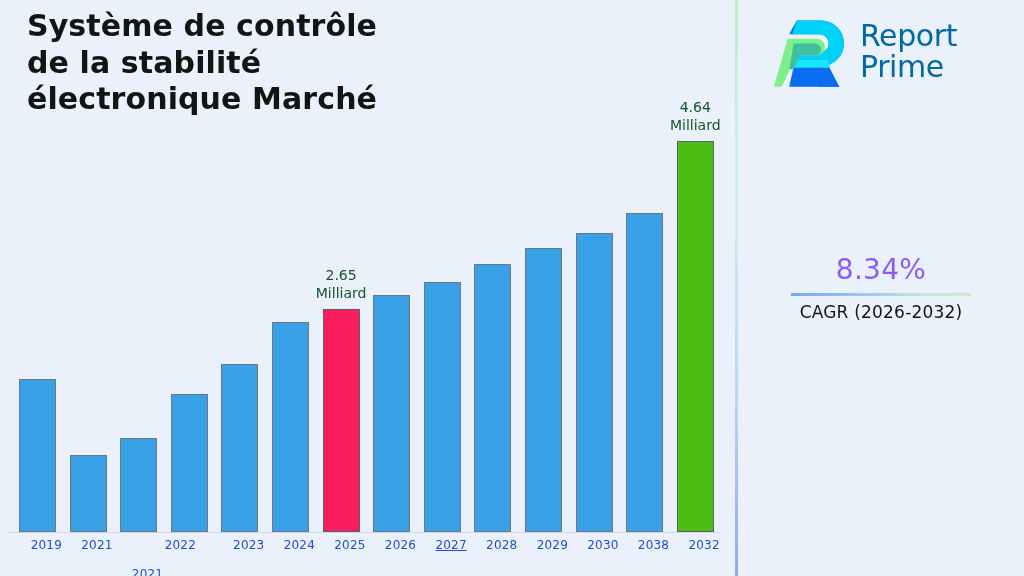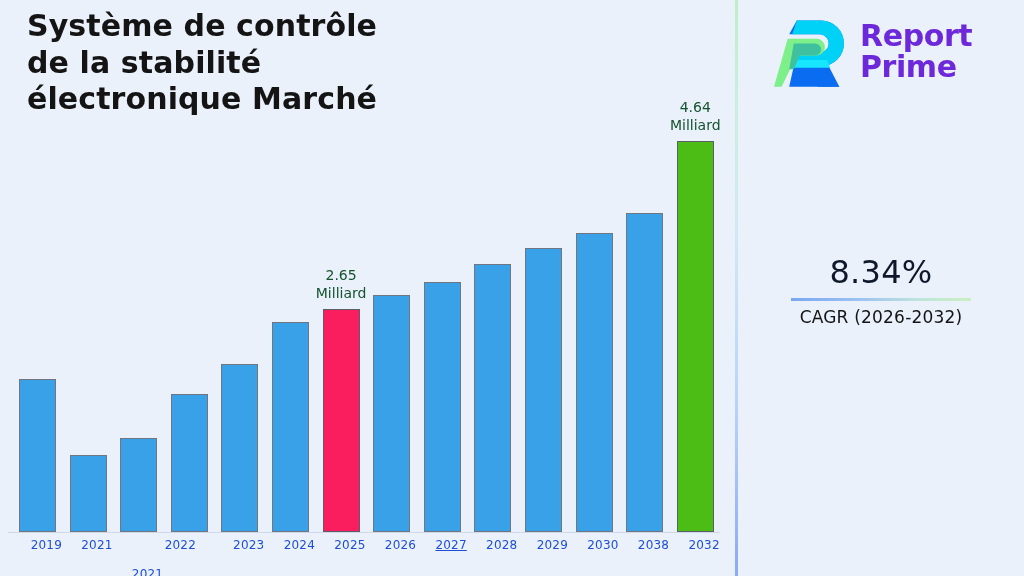--- a/index.html
+++ b/index.html
@@ -70,33 +70,33 @@
   
   .right-panel { position:absolute; left:738px; top:0; width:286px; height:576px; }
 
   .logo-wrap {
     position:absolute; left:36px; top:12px;
     display:flex; align-items:center; gap:10px;
   }
   .logo-mark { width:76px; height:78px; flex:none; }
   .logo-text {
     font-family:"DejaVu Sans", sans-serif;
-    font-weight:bold;
+    font-weight:normal;
     font-size:30px;
     line-height:1.04;
-    color:#6d28d9;
+    color:#0369a1;
     letter-spacing:-0.4px;
     white-space:pre-line;
   }
 
   .cagr-block {
     position:absolute; left:0; top:255px; width:286px; text-align:center;
   }
   .cagr-value {
-    font-size:32px; color:#0f172a; letter-spacing:0.3px; line-height:1.08;
+    font-size:28px; color:#8b5cf6; letter-spacing:0.3px; line-height:1.08;
   }
   .cagr-rule {
     width:180px; height:3px; margin:8px auto 6px auto;
     background:linear-gradient(to right,#7aa7f2 0%,#9ec4f0 40%,#bfe3dc 70%,#c9f0c3 100%);
   }
   .cagr-label {
     font-size:17px; color:#141414; letter-spacing:0.2px;
   }
 </style>
 </head>

